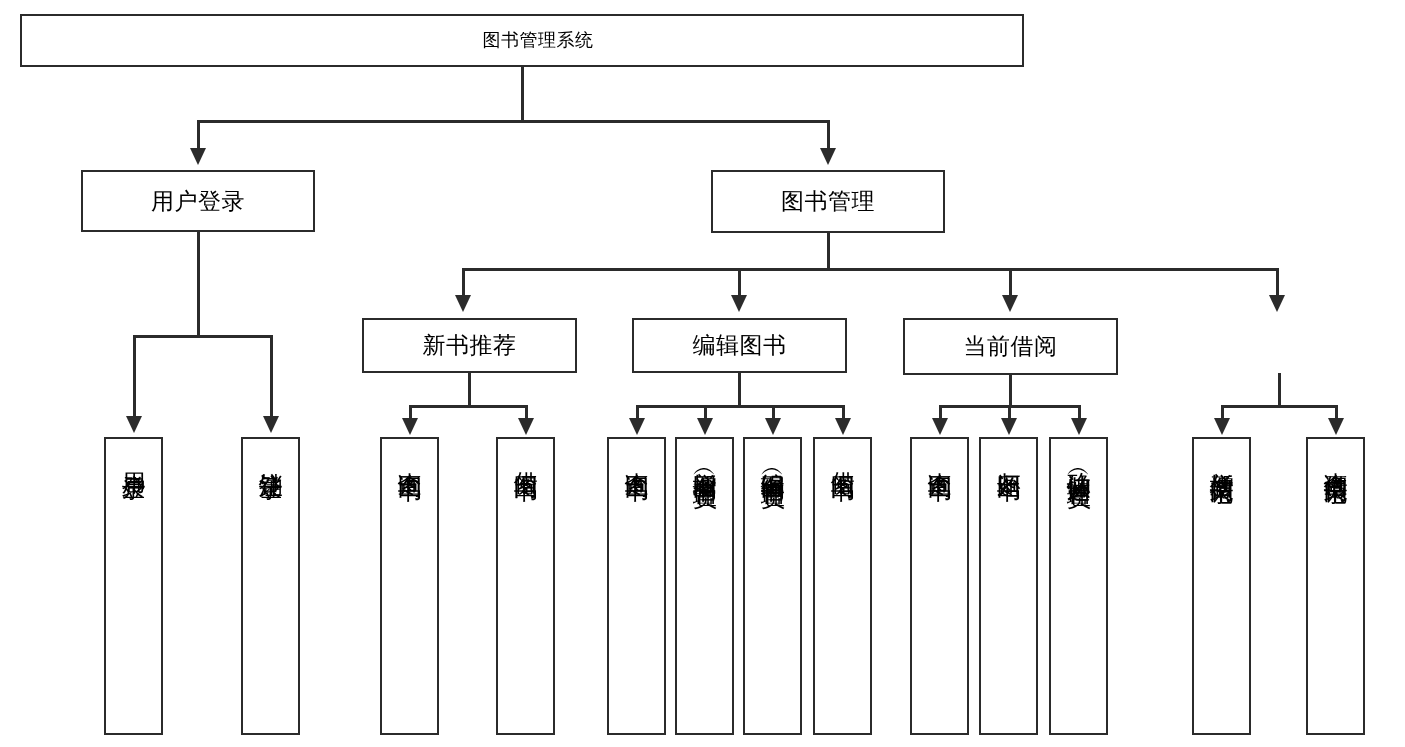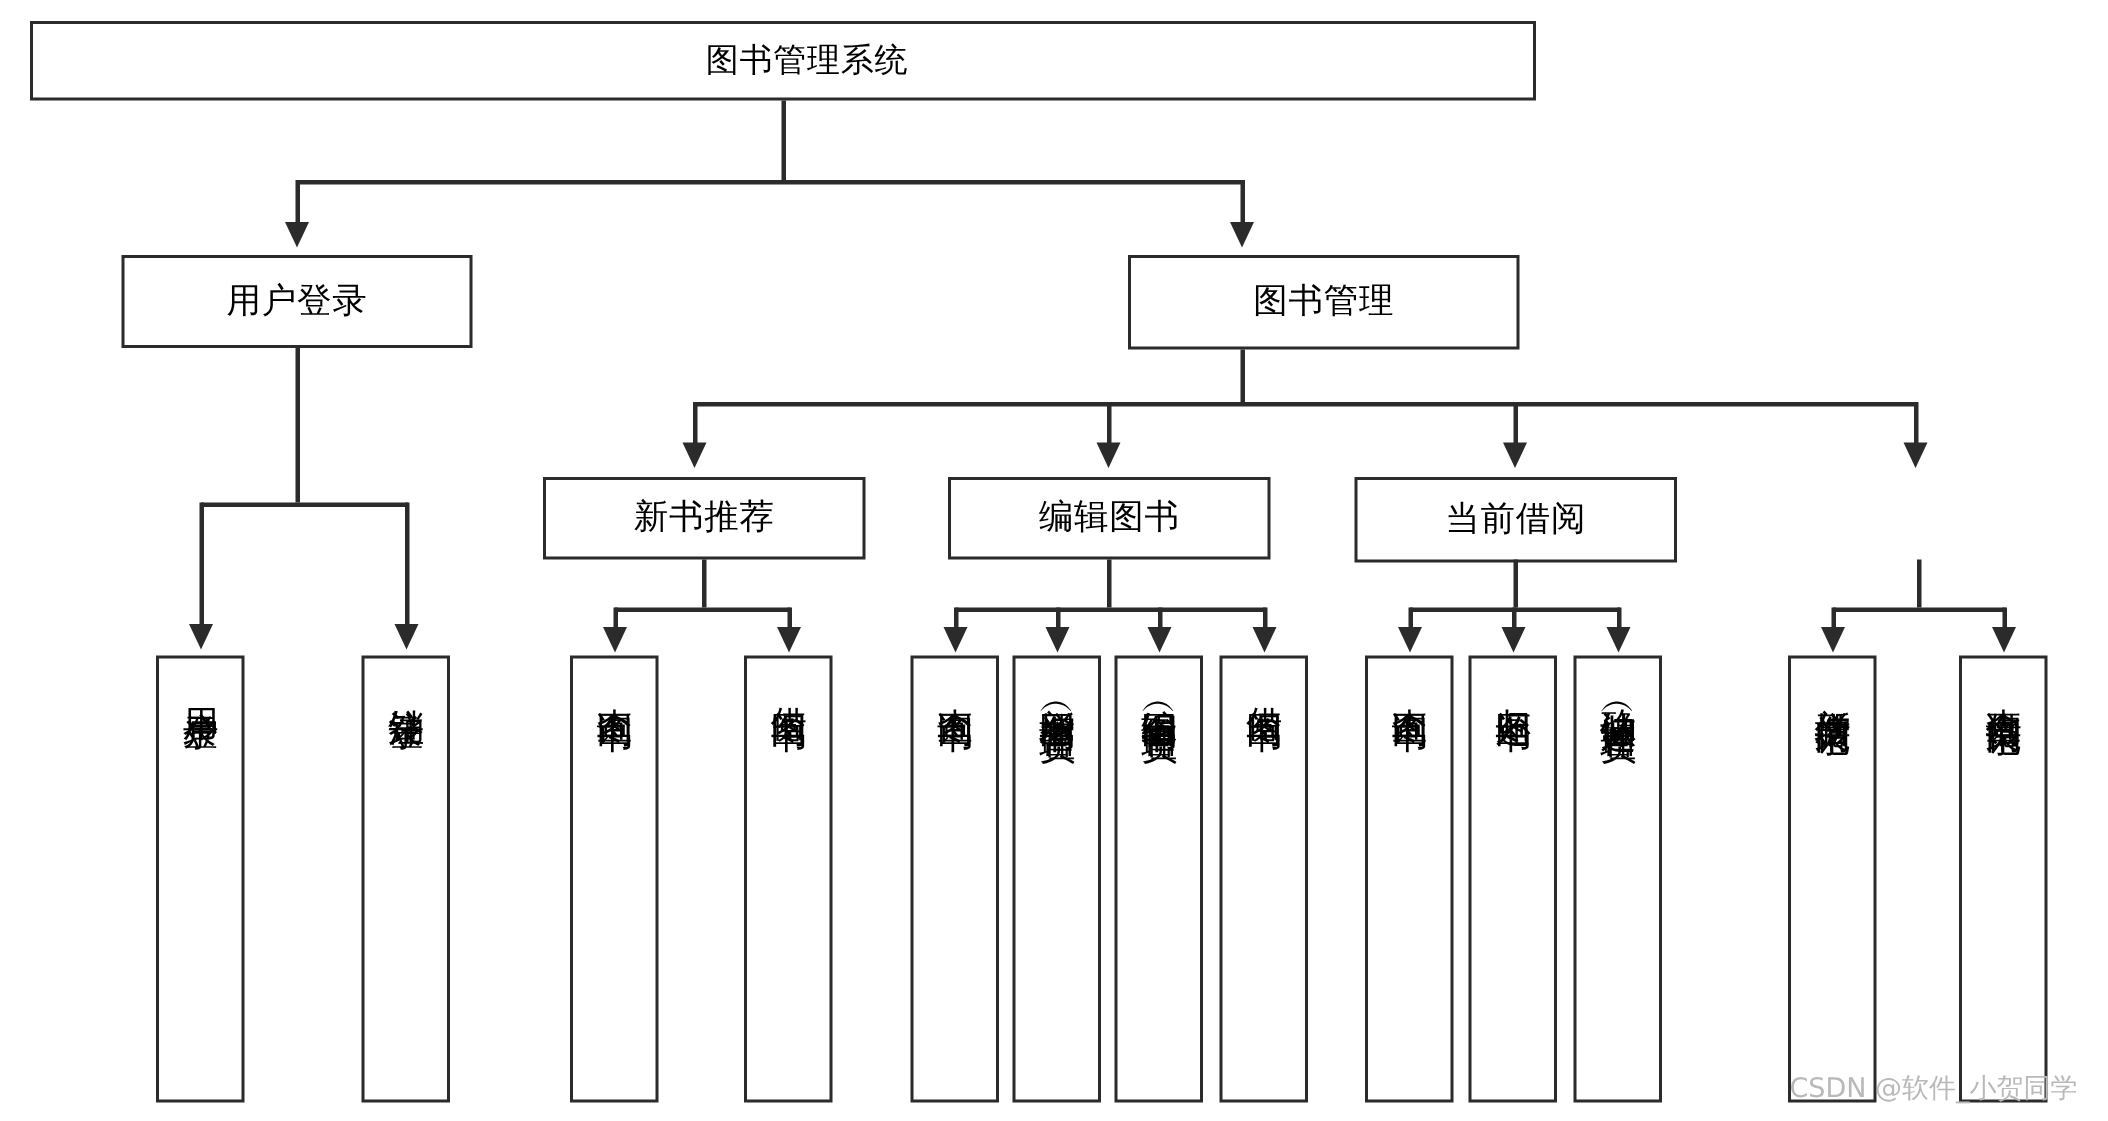--- a/index.html
+++ b/index.html
@@ -26,21 +26,21 @@
     justify-content:center;
     text-align:center;
     color:#000000;
     line-height:1.15;
   }
   .node .label{
     display:block;
     letter-spacing:0.5px;
   }
   
-  .node.root{ font-size:22px;padding-left:32px; }
+  .node.root{ font-size:18px;padding-left:32px; }
   
   .node.branch{ font-size:23px; }
   
   .node.leaf{
     align-items:flex-start;
     justify-content:center;
     padding-top:14px;
   }
   .node.leaf .label{
     writing-mode:vertical-rl;
@@ -86,21 +86,21 @@
   <div class="conn h" style="left:198px;top:120px;width:632px;"></div>
   <div class="conn v" style="left:197px;top:120px;height:30px;"></div>
   <div class="arrow" style="left:190px;top:148px;"></div>
   <div class="conn v" style="left:827px;top:120px;height:30px;"></div>
   <div class="arrow" style="left:820px;top:148px;"></div>
 
   <div class="node branch" style="left:81px;top:170px;width:234px;height:62px;">
     <span class="label">用户登录</span>
   </div>
 
-  <div class="node branch" style="left:752px;top:170px;width:261px;height:63px;">
+  <div class="node branch" style="left:711px;top:170px;width:234px;height:63px;">
     <span class="label">图书管理</span>
   </div>
 
   <div class="conn v" style="left:197px;top:232px;height:103px;"></div>
   <div class="conn h" style="left:134px;top:335px;width:138px;"></div>
   <div class="conn v" style="left:133px;top:335px;height:83px;"></div>
   <div class="arrow" style="left:126px;top:416px;"></div>
   <div class="conn v" style="left:270px;top:335px;height:83px;"></div>
   <div class="arrow" style="left:263px;top:416px;"></div>
 
@@ -196,15 +196,14 @@
     <span class="label">确认归还（管理员）</span>
   </div>
 
   <div class="node leaf" style="left:1192px;top:437px;width:59px;height:298px;">
     <span class="label">新增借阅记录</span>
   </div>
   <div class="node leaf" style="left:1306px;top:437px;width:59px;height:298px;">
     <span class="label">查询借阅记录</span>
   </div>
 
-  <div id="watermark" style="left:1193px;top:713px;">CSDN @软件_小贺同学</div>
 
 </div>
 
 </body></html>

